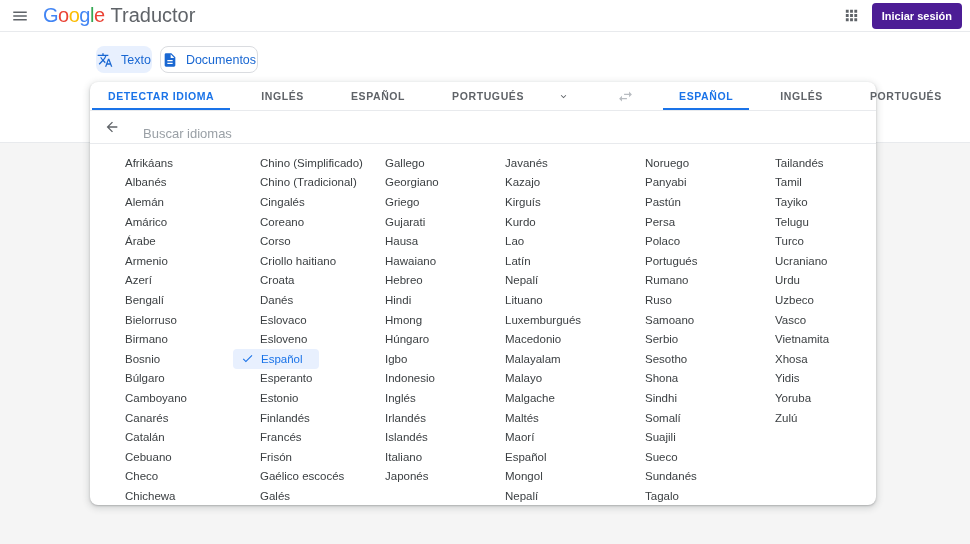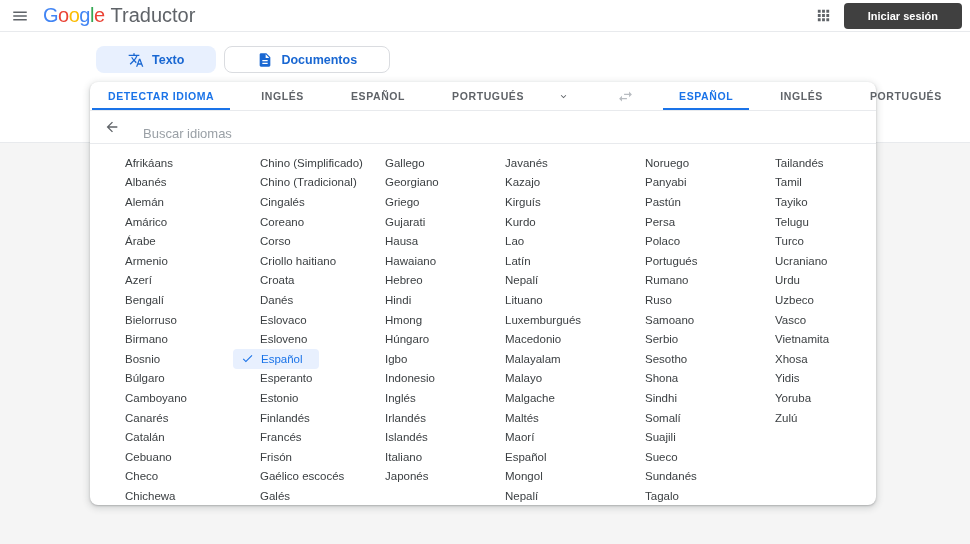--- a/index.html
+++ b/index.html
@@ -9,31 +9,31 @@
 
   
   .topbar { position:absolute; top:0; left:0; width:970px; height:32px; background:#fff;
     border-bottom:1px solid #e8eaed; display:flex; align-items:center; z-index:10; }
   .hamburger { margin-left:11px; width:18px; height:18px; color:#5f6368; cursor:pointer; }
   .logo { margin-left:14px; font-size:20px; letter-spacing:-0.5px; display:flex; align-items:baseline; }
   .logo .lg-letter { font-weight:500; }
   .app-name { color:#5f6368; font-size:20px; font-weight:400; margin-left:6px; letter-spacing:0; }
   .topbar-right { margin-left:auto; display:flex; align-items:center; margin-right:8px; gap:12px; }
   .apps-grid { width:17px; height:17px; color:#5f6368; cursor:pointer; }
-  .signin-btn { background:#404040; color:#fff; border:none; border-radius:4px;
-    font-size:11px; font-weight:700; padding:7px 24px; cursor:pointer; font-family:inherit; }
+  .signin-btn { background:#4c1d95; color:#fff; border:none; border-radius:4px;
+    font-size:11px; font-weight:700; padding:7px 10px; cursor:pointer; font-family:inherit; }
 
   
   .strip { position:absolute; top:32px; left:0; width:970px; height:111px; background:#fff;
     border-bottom:1px solid #e8eaed; z-index:1; }
 
   
   .chips { position:absolute; top:46px; left:96px; display:flex; gap:8px; z-index:2; }
-  .chip { display:flex; align-items:center; gap:8px; height:27px; padding:0 32px;
-    border-radius:8px; font-size:12.5px; font-weight:700; color:#1967d2; cursor:pointer; }
+  .chip { display:flex; align-items:center; gap:8px; height:27px; padding:0 1px;
+    border-radius:8px; font-size:12.5px; font-weight:400; color:#1967d2; cursor:pointer; }
   .chip.active { background:#e8f0fe; }
   .chip.outlined { background:#fff; border:1px solid #dadce0; }
   .chip svg { width:16px; height:16px; }
 
   
   .panel { position:absolute; top:82px; left:90px; width:786px; height:423px; background:#fff;
     border-radius:8px; z-index:5;
     box-shadow:0 1px 2px rgba(60,64,67,.3), 0 2px 6px 2px rgba(60,64,67,.15); }
 
   .tabbar { display:flex; height:29px; border-bottom:1px solid #e8eaed; }

